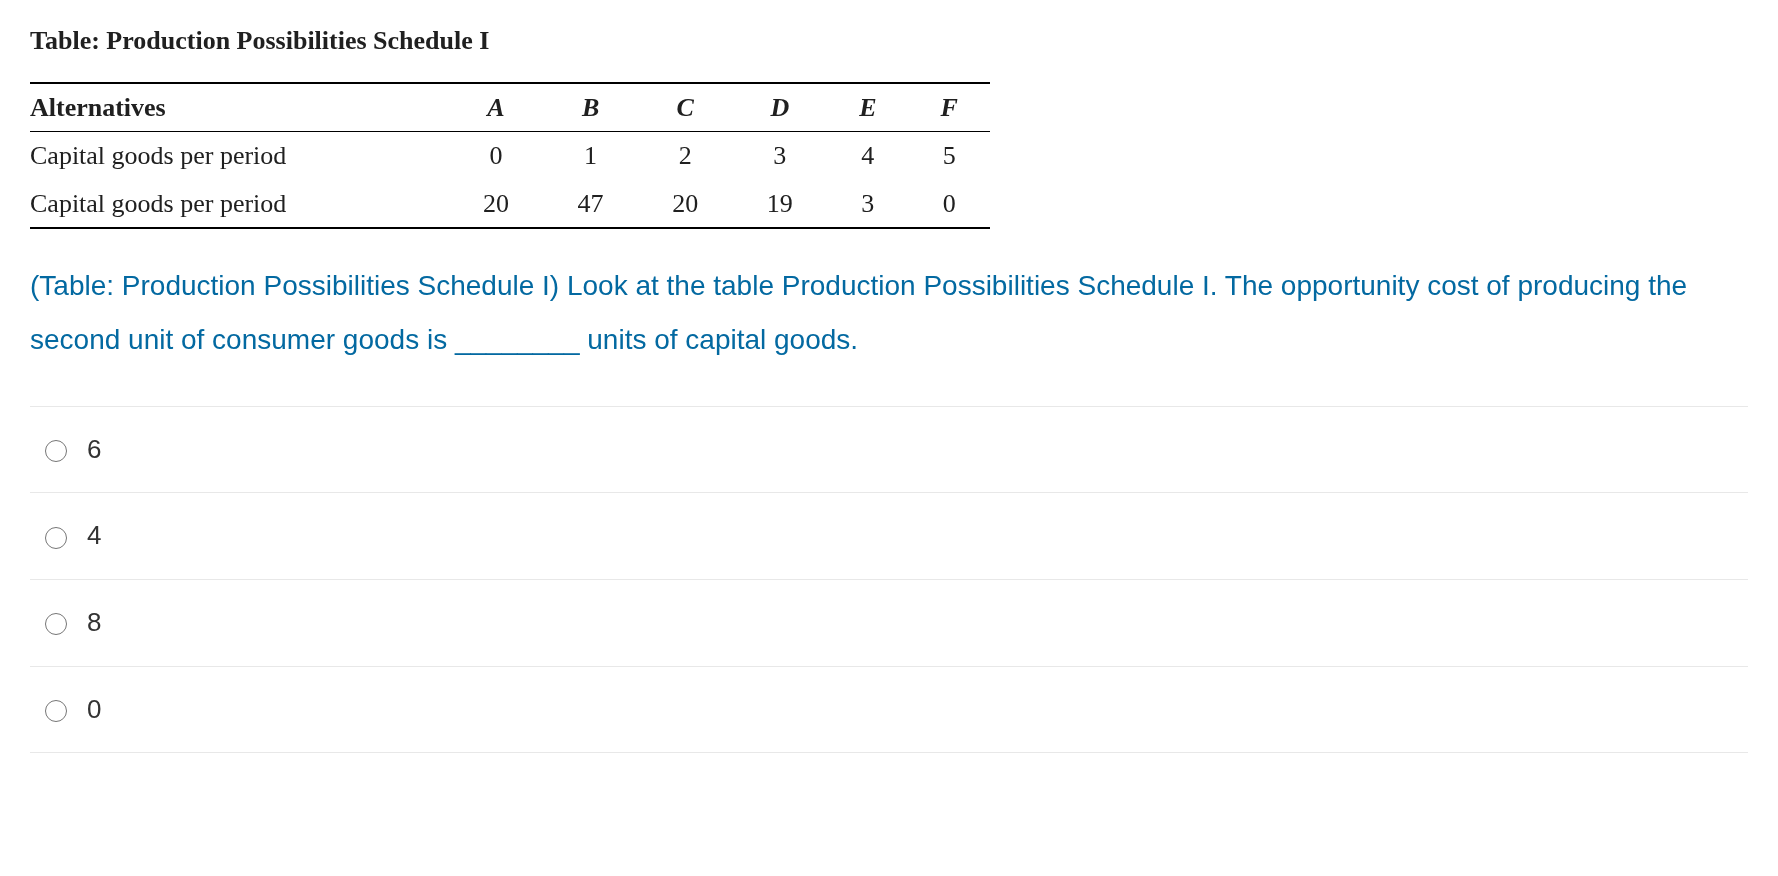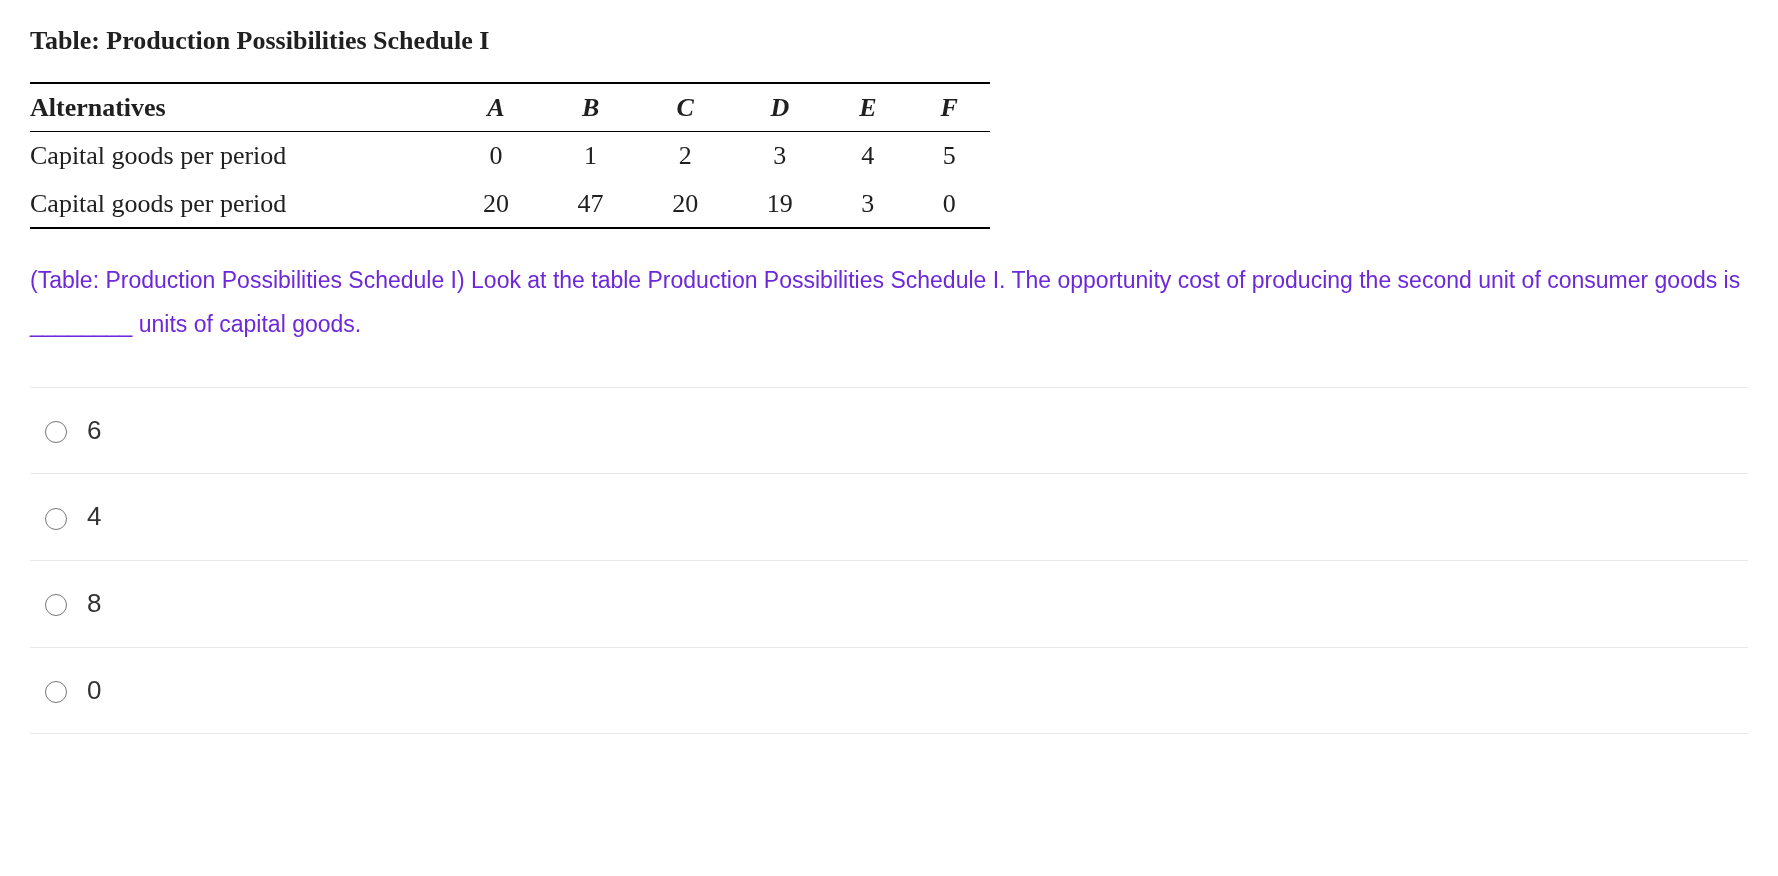--- a/index.html
+++ b/index.html
@@ -46,22 +46,22 @@
   table.ppf thead th.col {
     font-style: italic;
     font-weight: bold;
   }
   table.ppf tbody tr:last-child {
     border-bottom: 2px solid #000;
     margin-left: 12px;
   }
   .question-text {
     font-family: "Segoe UI", "Helvetica Neue", Arial, sans-serif;
-    font-size: 23px;
-    color: #6d28d9;
+    font-size: 28px;
+    color: #0369a1;
     line-height: 1.9;
     margin-top: 18px;
     margin-bottom: 40px;
   }
   .options {
     border-top: 1px solid #e8e8e8;
   }
   .option-row {
     display: flex;
     align-items: center;

